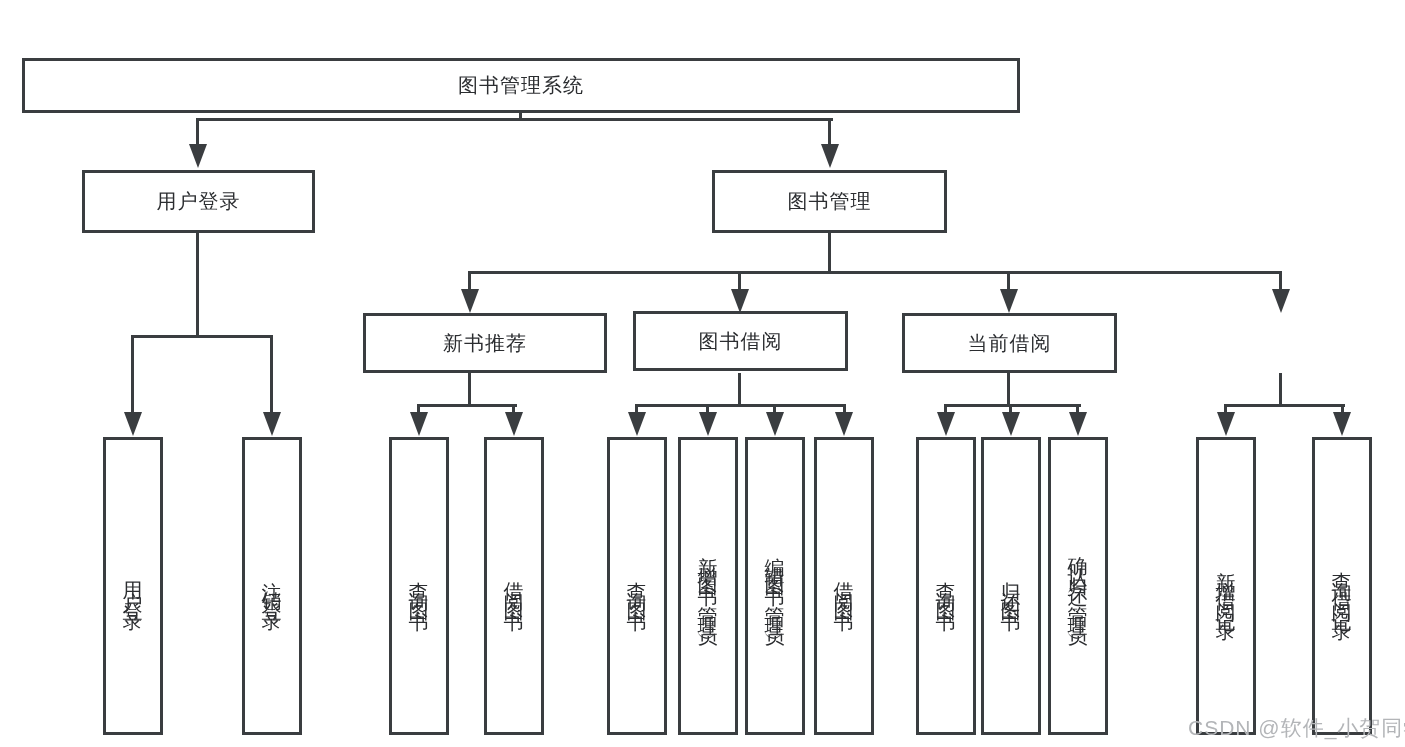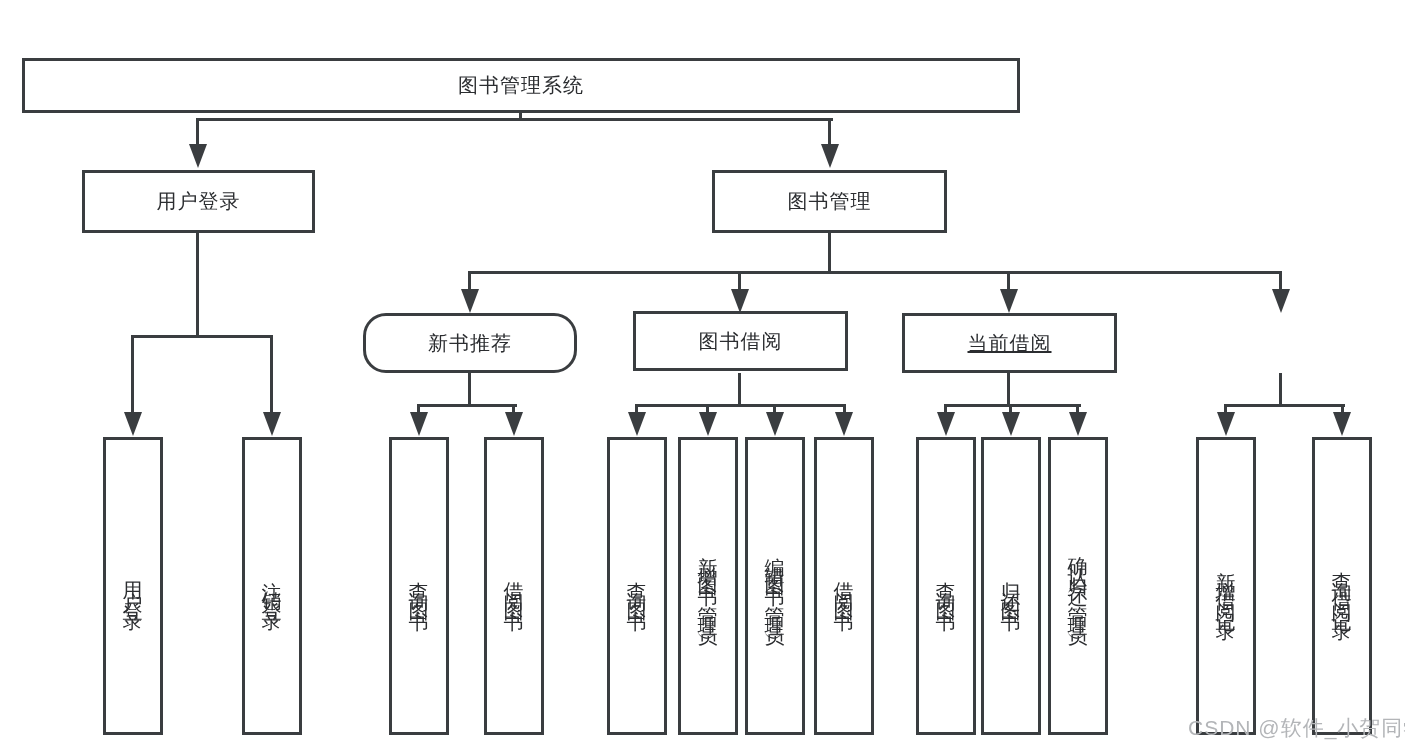--- a/index.html
+++ b/index.html
@@ -34,23 +34,23 @@
   .arr{
     position:absolute;width:0;height:0;
     border-left:9px solid transparent;
     border-right:9px solid transparent;
     border-top:24px solid #3a3d40;
   }
   
   .p-root{left:22px;top:13px;width:998px;height:55px;margin-top:45px;}
   .p-userlogin{left:82px;top:170px;width:233px;height:63px;}
   .p-bookmgmt{left:712px;top:170px;width:235px;height:63px;}
-  .p-newrec{left:363px;top:313px;width:214px;height:60px;border-radius:23px;}
+  .p-newrec{left:363px;top:313px;width:244px;height:60px;}
   .p-bookborrow{left:633px;top:311px;width:215px;height:60px;}
-  .p-curborrow{left:902px;top:313px;width:215px;height:60px;text-decoration:underline;}
+  .p-curborrow{left:902px;top:313px;width:215px;height:60px;}
   .p-brecord{left:1172px;top:313px;width:215px;height:60px;}
   .p-l1{left:103px;top:437px;width:60px;height:298px;}
   .p-l2{left:242px;top:437px;width:60px;height:298px;}
   .p-l3{left:389px;top:437px;width:60px;height:298px;}
   .p-l4{left:484px;top:437px;width:60px;height:298px;}
   .p-l5{left:607px;top:437px;width:60px;height:298px;}
   .p-l6{left:678px;top:437px;width:60px;height:298px;}
   .p-l7{left:745px;top:437px;width:60px;height:298px;}
   .p-l8{left:814px;top:437px;width:60px;height:298px;}
   .p-l9{left:916px;top:437px;width:60px;height:298px;}

